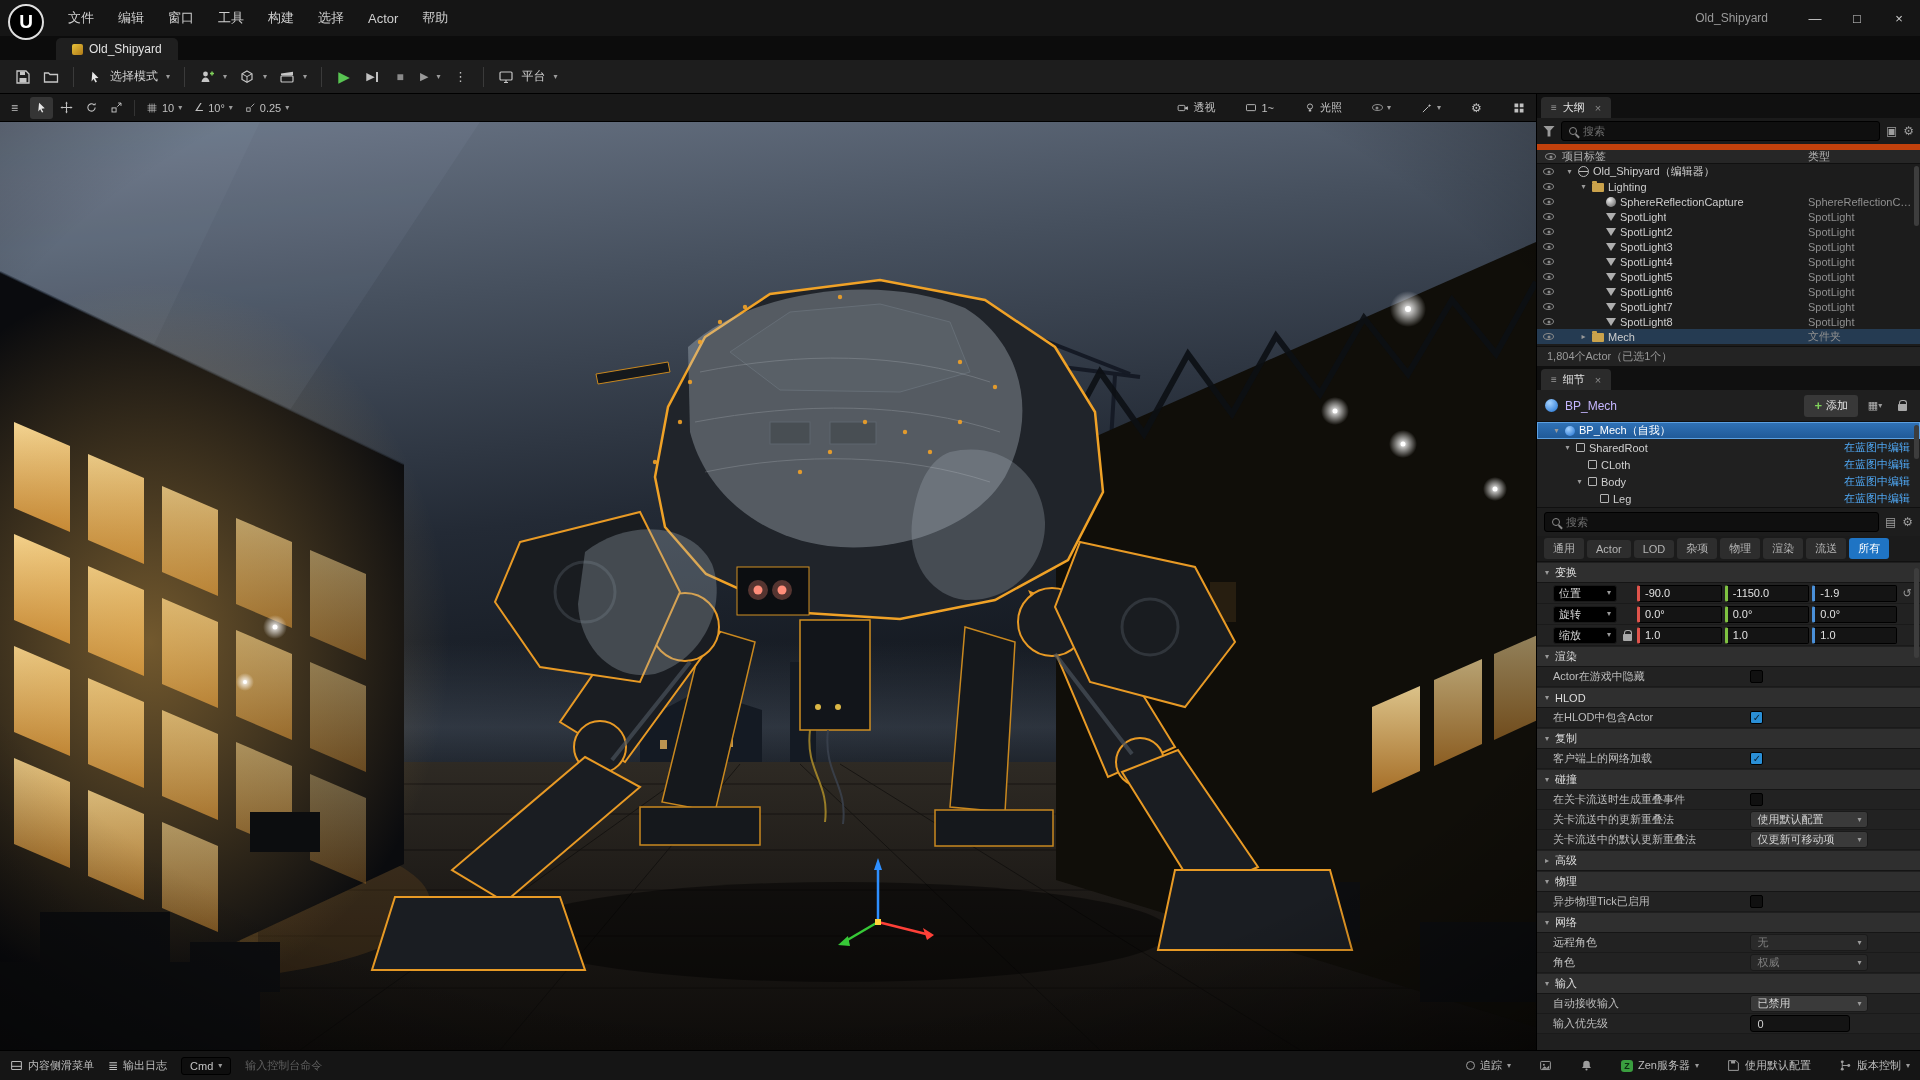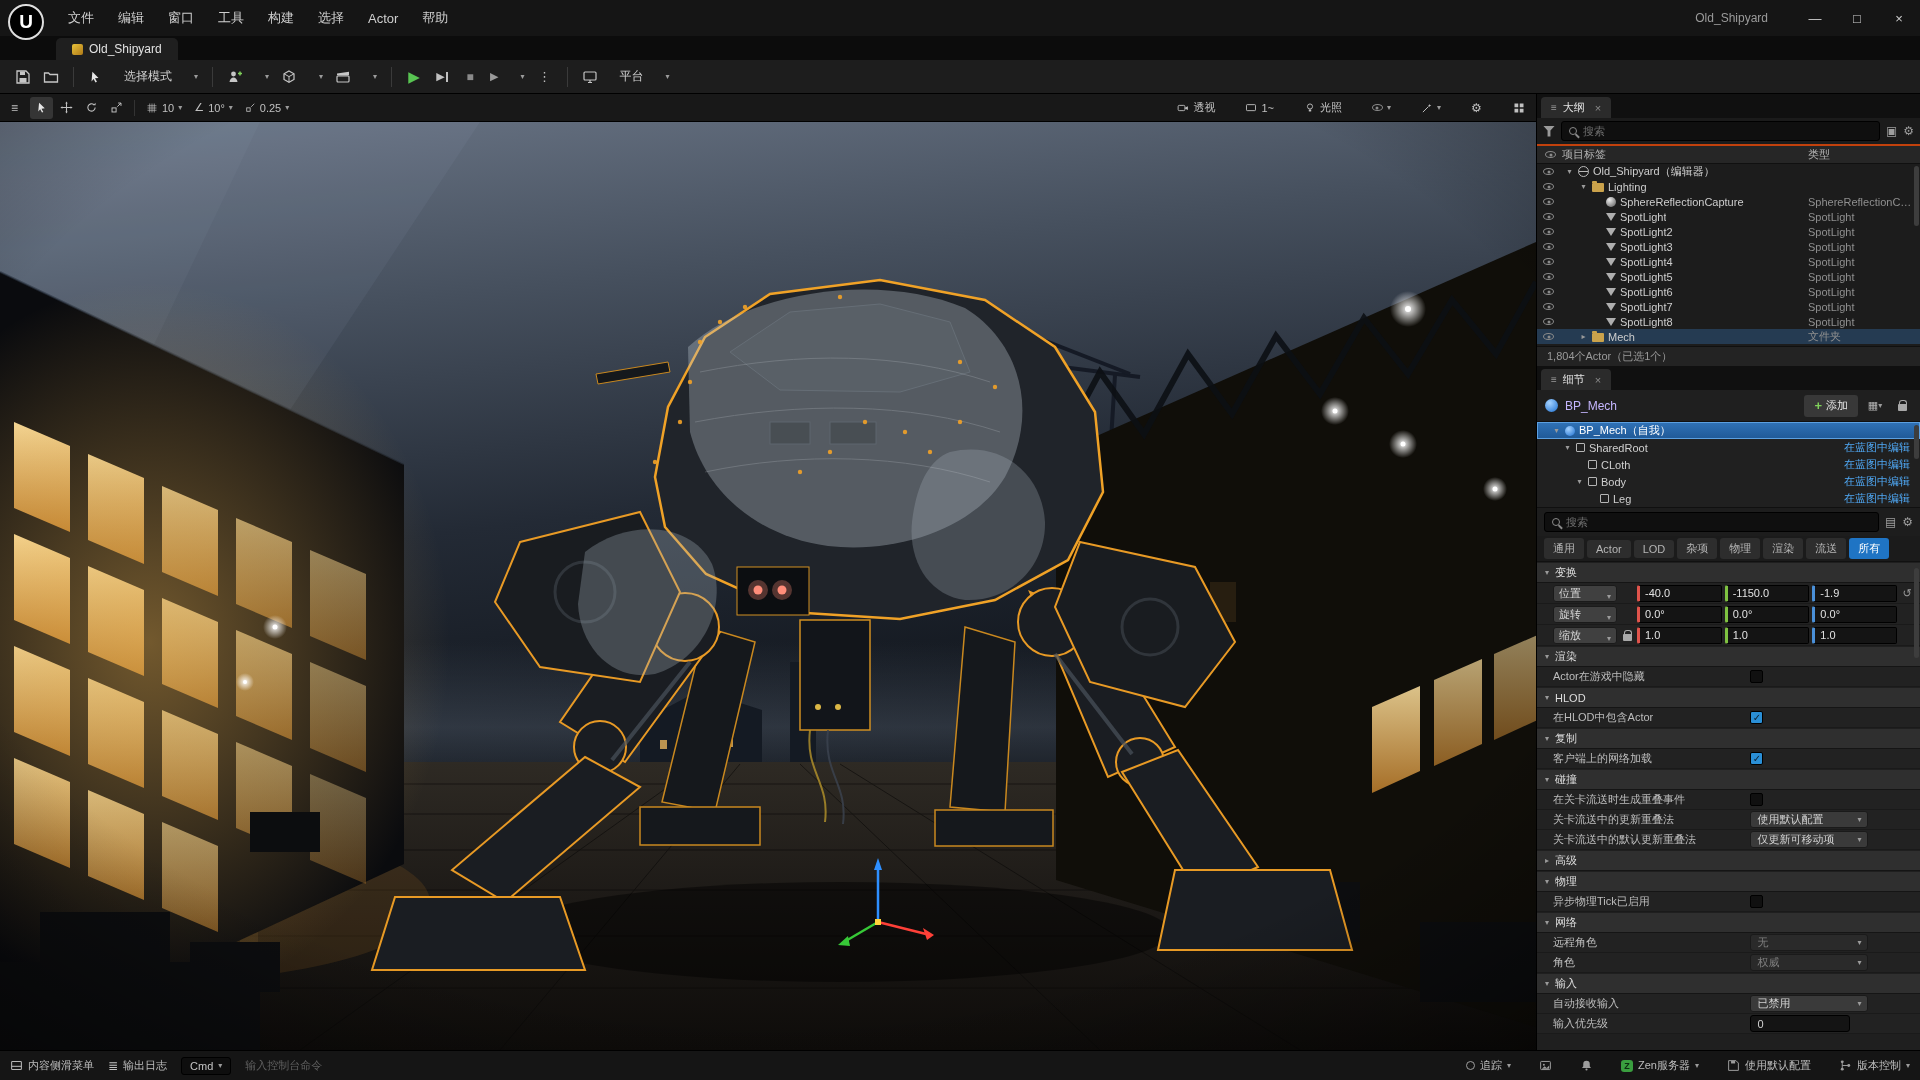--- a/index.html
+++ b/index.html
@@ -15,21 +15,21 @@
 .win-controls{display:flex;margin-left:26px}
 .win-btn{width:42px;height:36px;display:flex;align-items:center;justify-content:center;color:#cfcfcf;font-size:13px}
 
 
 .tab-bar{height:24px;flex:0 0 auto;background:#0c0c0c;display:flex;align-items:flex-end;padding-left:56px}
 .level-tab{height:22px;background:#1f1f1f;border-radius:5px 5px 0 0;display:flex;align-items:center;gap:6px;padding:0 16px;font-size:12px;color:#e3e3e3}
 .tab-icon{width:11px;height:11px;background:linear-gradient(135deg,#e8c23a,#b07a18);border-radius:2px}
 
 
 .toolbar{height:34px;flex:0 0 auto;background:#1d1d1d;display:flex;align-items:center;padding:0 10px;gap:2px;border-bottom:1px solid #000}
-.tb-btn{height:26px;min-width:26px;padding:0 5px;display:flex;align-items:center;justify-content:center;gap:22px;border-radius:3px;color:#cfcfcf;font-size:12px}
+.tb-btn{height:26px;min-width:26px;padding:0 5px;display:flex;align-items:center;justify-content:center;gap:8px;border-radius:3px;color:#cfcfcf;font-size:12px}
 .tb-sep{width:1px;height:20px;background:#3a3a3a;margin:0 7px}
 .caret{font-size:8px;color:#9b9b9b;line-height:1}
 .play{color:#58c452;font-size:15px}
 .stop{color:#8a8a8a;font-size:12px}
 .kebab{color:#bdbdbd;font-size:13px}
 .skipwrap{display:flex;align-items:center;color:#c0c0c0;font-size:11px}
 .skipbar{width:2px;height:10px;background:#c0c0c0;margin-left:1px}
 .ico{display:block}
 
 
@@ -56,21 +56,21 @@
 .tab-close{font-size:11px;color:#8a8a8a;margin-left:4px}
 
 
 .outliner{height:272px;flex:0 0 auto;display:flex;flex-direction:column;background:#1b1b1b}
 .outliner-search{height:26px;display:flex;align-items:center;gap:6px;padding:0 6px;background:#1b1b1b}
 .searchbox{flex:1;height:20px;background:#0f0f0f;border:1px solid #000;border-radius:3px;display:flex;align-items:center;gap:6px;padding:0 7px;color:#6f6f6f;font-size:11px}
 .i-search{width:8px;height:8px;border:1.5px solid #8a8a8a;border-radius:50%;position:relative;flex:0 0 auto}
 .i-search::after{content:"";position:absolute;width:5px;height:1.5px;background:#8a8a8a;transform:rotate(45deg);right:-4px;bottom:-2px}
 .i-funnel{width:12px;height:11px;background:#9a9a9a;clip-path:polygon(0 0,100% 0,62% 45%,62% 100%,38% 100%,38% 45%);flex:0 0 auto}
 .sm-ic{color:#9e9e9e;font-size:12px;line-height:1}
-.outliner-colhead{height:20px;display:flex;align-items:center;gap:6px;padding:0 8px;background:#262626;border-top:2px solid #c2410c;border-bottom:1px solid #101010;font-size:11px;color:#b5b5b5}
+.outliner-colhead{height:20px;display:flex;align-items:center;gap:6px;padding:0 8px;background:#262626;border-top:6px solid #c2410c;border-bottom:1px solid #101010;font-size:11px;color:#b5b5b5}
 .type-col{margin-left:auto;width:104px}
 .outliner-rows{flex:1;overflow:hidden;position:relative;background:#1c1c1c}
 .o-row{height:15px;display:flex;align-items:center;gap:4px;padding:0 8px 0 6px;font-size:11px;color:#cdcdcd;white-space:nowrap}
 .o-row.selected{background:#253b52}
 .o-eye{display:flex;align-items:center;width:14px}
 .i-eye{width:11px;height:7px;border:1px solid #8a8a8a;border-radius:50%;position:relative;display:inline-block}
 .i-eye::after{content:"";position:absolute;left:50%;top:50%;transform:translate(-50%,-50%);width:3px;height:3px;border-radius:50%;background:#8a8a8a}
 .o-caret{width:9px;font-size:8px;color:#9a9a9a;text-align:center}
 .o-label{overflow:hidden;text-overflow:ellipsis}
 .o-type{margin-left:auto;width:104px;color:#8f8f8f;overflow:hidden;text-overflow:ellipsis;flex:0 0 auto}
@@ -100,21 +100,21 @@
 .i-comp{width:9px;height:9px;border:1px solid #b5b5b5;border-radius:1px;flex:0 0 auto}
 .edit-link{margin-left:auto;color:#4fa8f5;font-size:11px}
 .details-search{height:28px;flex:0 0 auto;display:flex;align-items:center;gap:6px;padding:0 7px;background:#1d1d1d}
 .filter-row{height:26px;flex:0 0 auto;display:flex;align-items:center;gap:3px;padding:0 7px;background:#1b1b1b;border-bottom:1px solid #111}
 .filter-pill{padding:3px 9px;border-radius:3px;background:#2d2d2d;font-size:11px;color:#b5b5b5}
 .filter-pill.active{background:#1f74c4;color:#fff}
 .details-body{flex:1;overflow:hidden;position:relative}
 .sec-header{height:20px;background:#2f2f2f;display:flex;align-items:center;gap:6px;padding:0 8px;font-size:11px;color:#dedede;border-bottom:1px solid #151515;margin-top:1px}
 .sec-caret{font-size:8px;color:#9a9a9a}
 .t-row{height:21px;display:flex;align-items:center;gap:3px;padding:0 6px 0 16px;background:#222;border-bottom:1px solid #1a1a1a}
-.t-label{flex:0 0 64px;height:17px;background:#404040;border:1px solid #1a1a1a;border-radius:3px;display:flex;align-items:flex-end;justify-content:space-between;padding:0 5px;font-size:11px;color:#d6d6d6}
+.t-label{flex:0 0 64px;height:17px;background:#000000;border:1px solid #1a1a1a;border-radius:3px;display:flex;align-items:center;justify-content:space-between;padding:0 5px;font-size:11px;color:#d6d6d6}
 .t-gap{width:14px;display:flex;align-items:center;justify-content:center}
 .axis-field{flex:1;height:17px;background:#141414;border:1px solid #000;border-left:3px solid #555;border-radius:2px;display:flex;align-items:center;padding:0 5px;font-size:11px;color:#e2e2e2;overflow:hidden}
 .axis-field.ax{border-left-color:#e0544c}
 .axis-field.ay{border-left-color:#7fc241}
 .axis-field.az{border-left-color:#4a90d9}
 .t-reset{width:14px;text-align:center;color:#9a9a9a;font-size:11px}
 .prop-row{height:20px;display:flex;align-items:center;padding:0 8px 0 16px;border-bottom:1px solid #1a1a1a;background:#222}
 .prop-label{flex:0 0 55%;font-size:11px;color:#bdbdbd;white-space:nowrap;overflow:hidden;text-overflow:ellipsis}
 .prop-ctrl{flex:1;display:flex;align-items:center}
 .checkbox{width:13px;height:13px;border:1px solid #000;background:#101010;border-radius:2px;display:flex;align-items:center;justify-content:center;font-size:10px;color:#0c2030}
@@ -799,21 +799,21 @@
             <span class="sec-caret">▾</span>
             <span>变换</span>
           </div>
           <div class="t-row">
             <div class="t-label">
                 <span>位置</span>
                 <span class="caret">▾</span>
               </div>
             <span class="t-gap"></span>
             <div class="axis-field ax">
-                <span>-40.0</span>
+                <span>-90.0</span>
               </div>
             <div class="axis-field ay">
                 <span>-1150.0</span>
               </div>
             <div class="axis-field az">
                 <span>-1.9</span>
               </div>
             <span class="t-reset">↺</span>
           </div>
           <div class="t-row">

